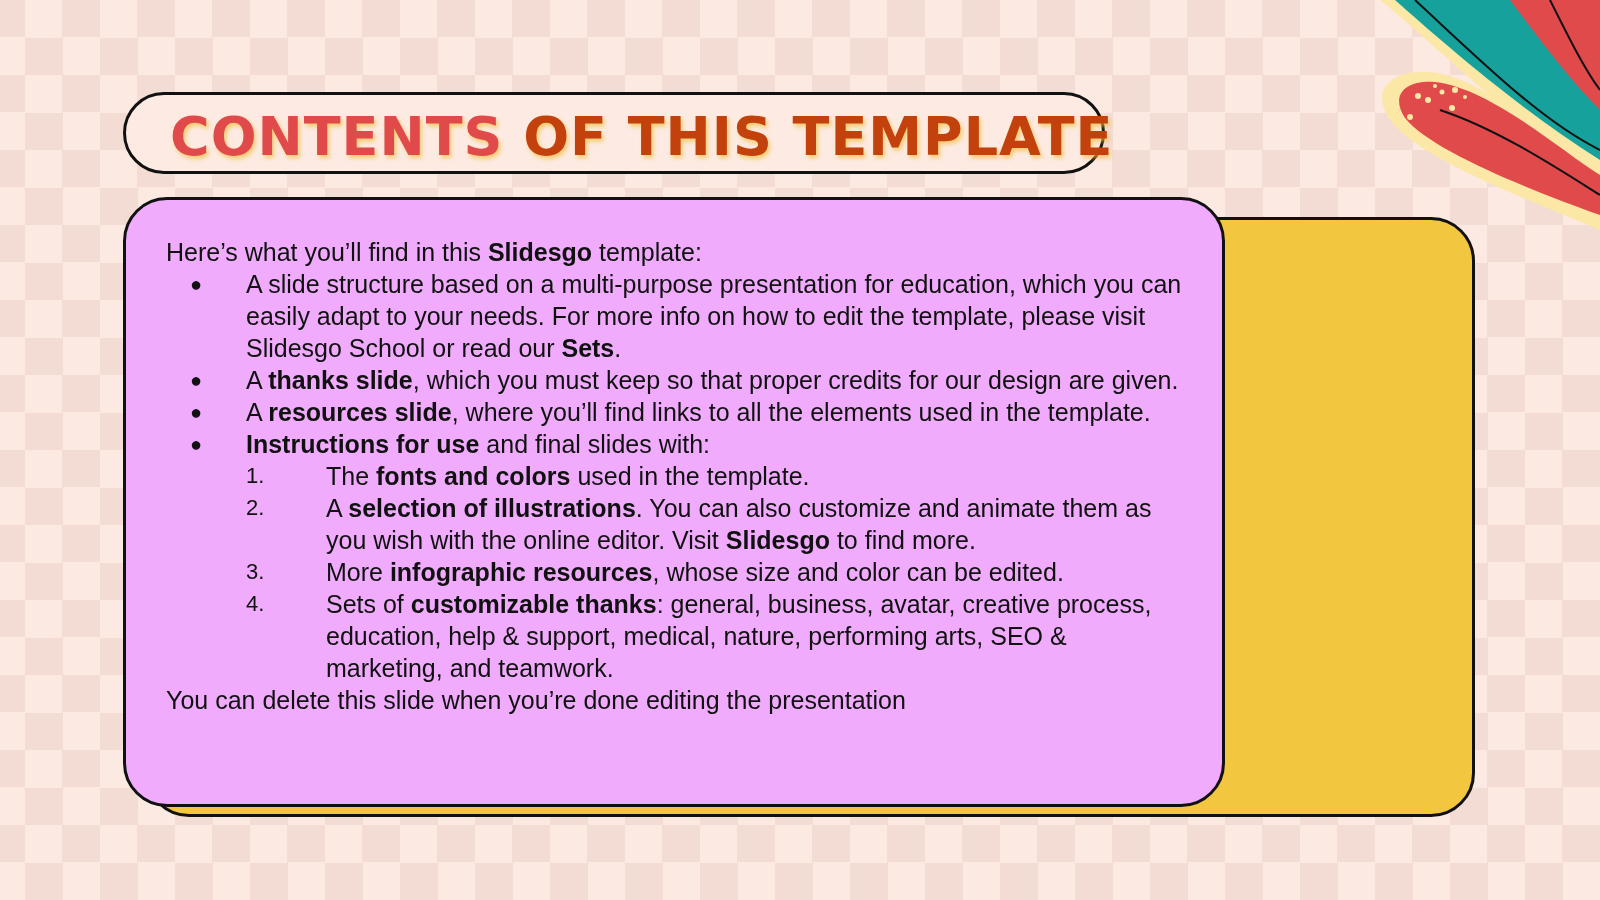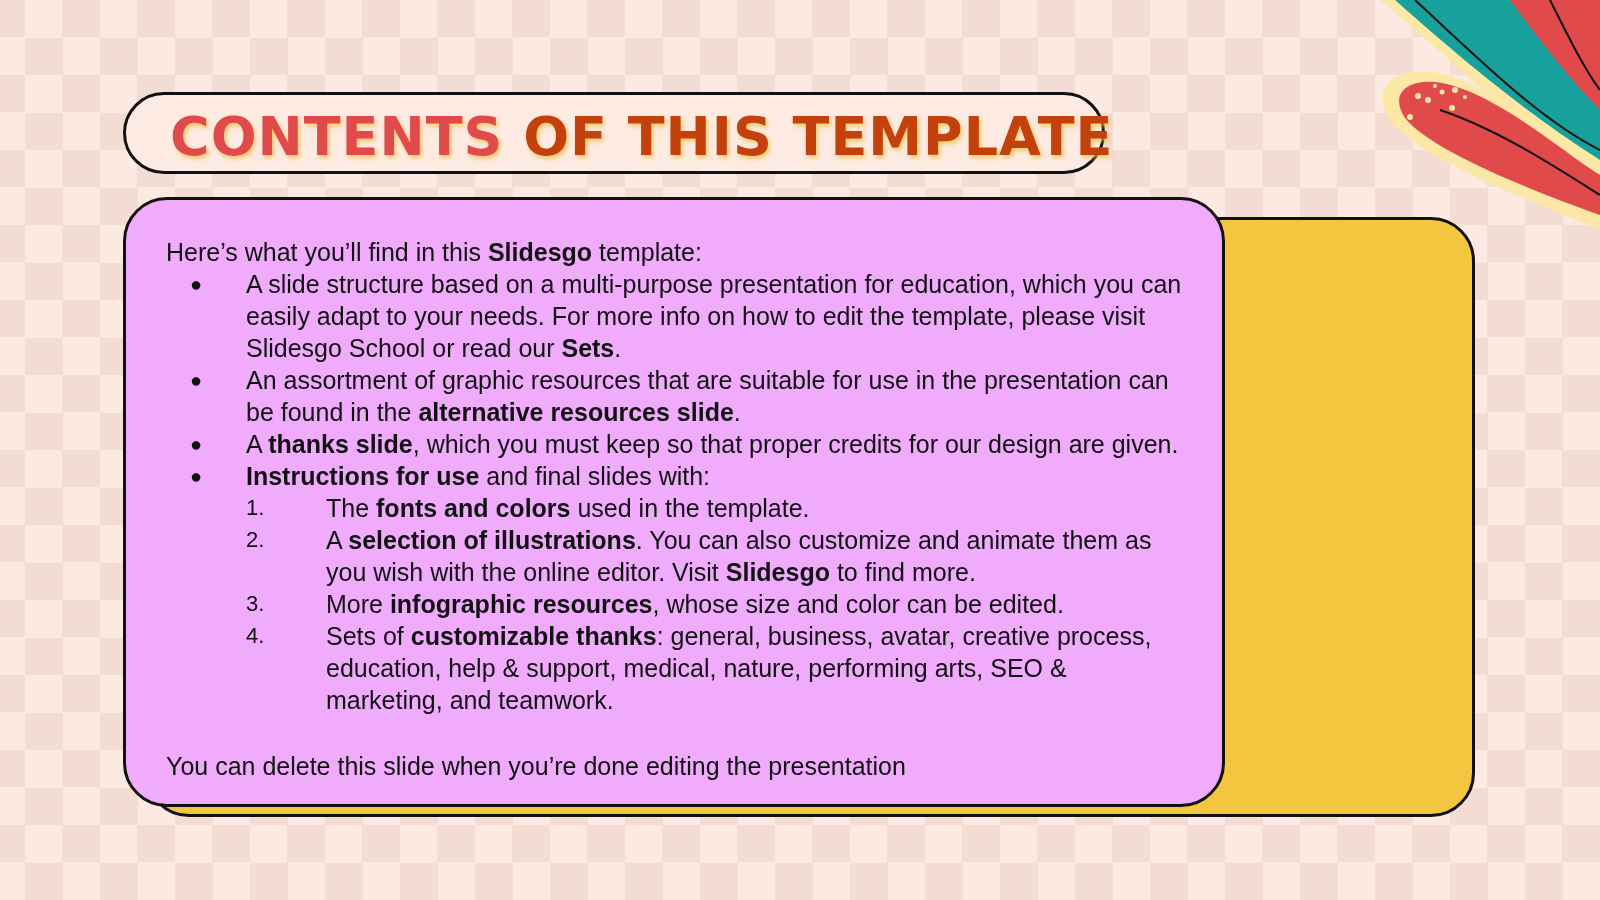--- a/index.html
+++ b/index.html
@@ -39,21 +39,21 @@
     position: absolute; left: 40px; top: 36px; right: 36px;
     font-size: 25px; line-height: 32px;
   }
   .content b { font-weight: bold; }
   ul.main { list-style: none; margin: 0; padding: 0; }
   ul.main > li { position: relative; padding-left: 80px; }
   ul.main > li::before { content: "●"; position: absolute; left: 24px; font-size: 20px; }
   ol.sub { list-style: none; margin: 0; padding: 0; }
   ol.sub > li { position: relative; padding-left: 80px; }
   .num { position: absolute; left: 0px; width: 30px; font-size: 22px; }
-  .footer-line { margin-top: 34px; }
+  .footer-line { }
 </style>
 </head>
 <body>
 
 <svg class="deco" viewBox="0 0 260 240">
   <path d="M40,0 C90,40 170,120 260,180 L260,0 Z" fill="#fbe7a6"></path>
   <path d="M55,0 C100,40 180,110 260,160 L260,0 Z" fill="#16a19c"></path>
   <path d="M170,0 C200,40 230,80 260,110 L260,0 Z" fill="#e04a4a"></path>
   <path d="M75,0 C140,60 200,120 260,150" stroke="#111" stroke-width="2" fill="none"></path>
   <path d="M210,0 C230,40 245,70 260,90" stroke="#111" stroke-width="2" fill="none"></path>
@@ -76,22 +76,22 @@
     <span class="title-teal">OF THIS TEMPLATE</span>
   </div>
 </div>
 
 <div class="card-shadow"></div>
 <div class="card">
   <div class="content">
     <div><span>Here’s what you’ll find in this </span><b>Slidesgo</b><span> template:</span></div>
     <ul class="main">
       <li><span>A slide structure based on a multi-purpose presentation for education, which you can easily adapt to your needs. For more info on how to edit the template, please visit Slidesgo School or read our </span><b>Sets</b><span>.</span></li>
-      <li><span>An assortment of graphic resources that are suitable for use in the presentation can be found in the </span><b>alternative resources slide</b><span>.</span></li>
       <li><span>A </span><b>thanks slide</b><span>, which you must keep so that proper credits for our design are given.</span></li>
+      <li><span>A </span><b>resources slide</b><span>, where you’ll find links to all the elements used in the template.</span></li>
       <li><span></span><b>Instructions for use</b><span> and final slides with:</span>
         <ol class="sub">
           <li><span class="num">1.</span><span>The </span><b>fonts and colors</b><span> used in the template.</span></li>
           <li><span class="num">2.</span><span>A </span><b>selection of illustrations</b><span>. You can also customize and animate them as you wish with the online editor. Visit </span><b>Slidesgo</b><span> to find more.</span></li>
           <li><span class="num">3.</span><span>More </span><b>infographic resources</b><span>, whose size and color can be edited.</span></li>
           <li><span class="num">4.</span><span>Sets of </span><b>customizable thanks</b><span>: general, business, avatar, creative process, education, help &amp; support, medical, nature, performing arts, SEO &amp; marketing, and teamwork.</span></li>
         </ol>
       </li>
     </ul>
     <div class="footer-line">You can delete this slide when you’re done editing the presentation</div>

